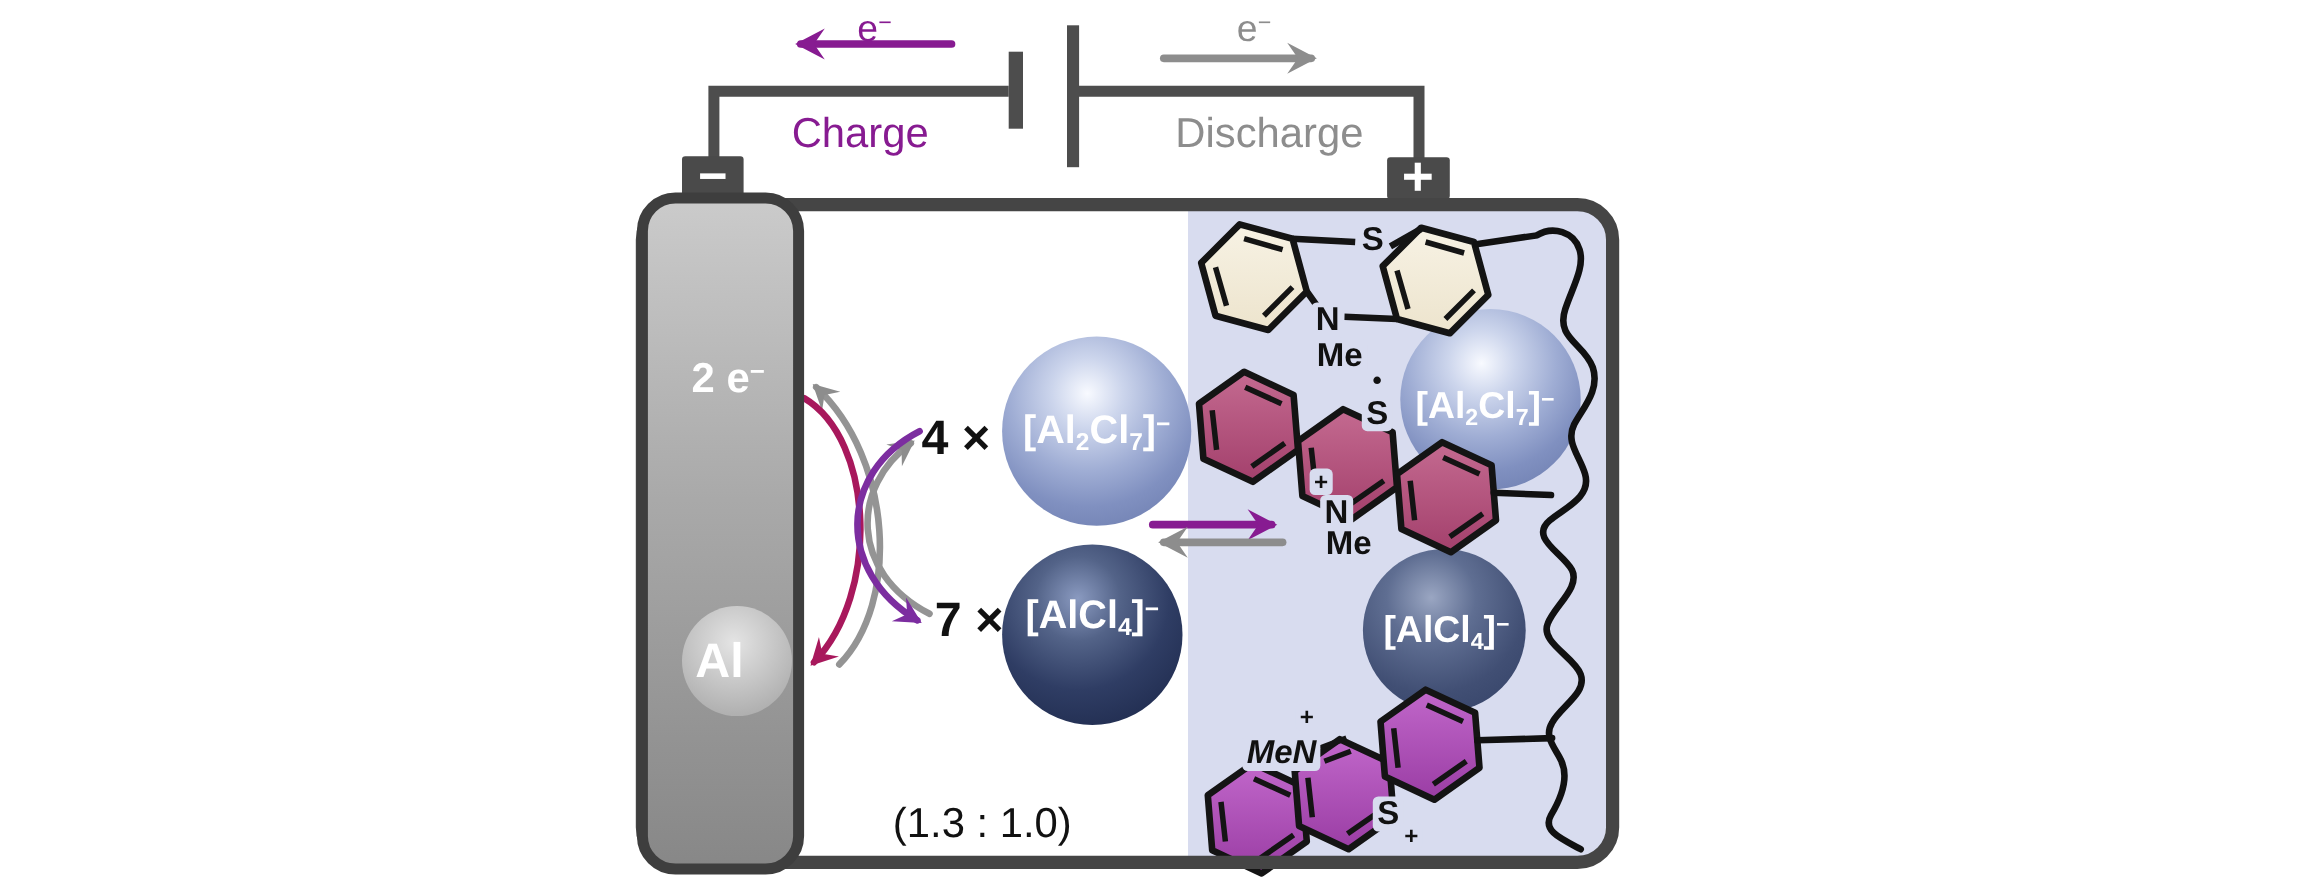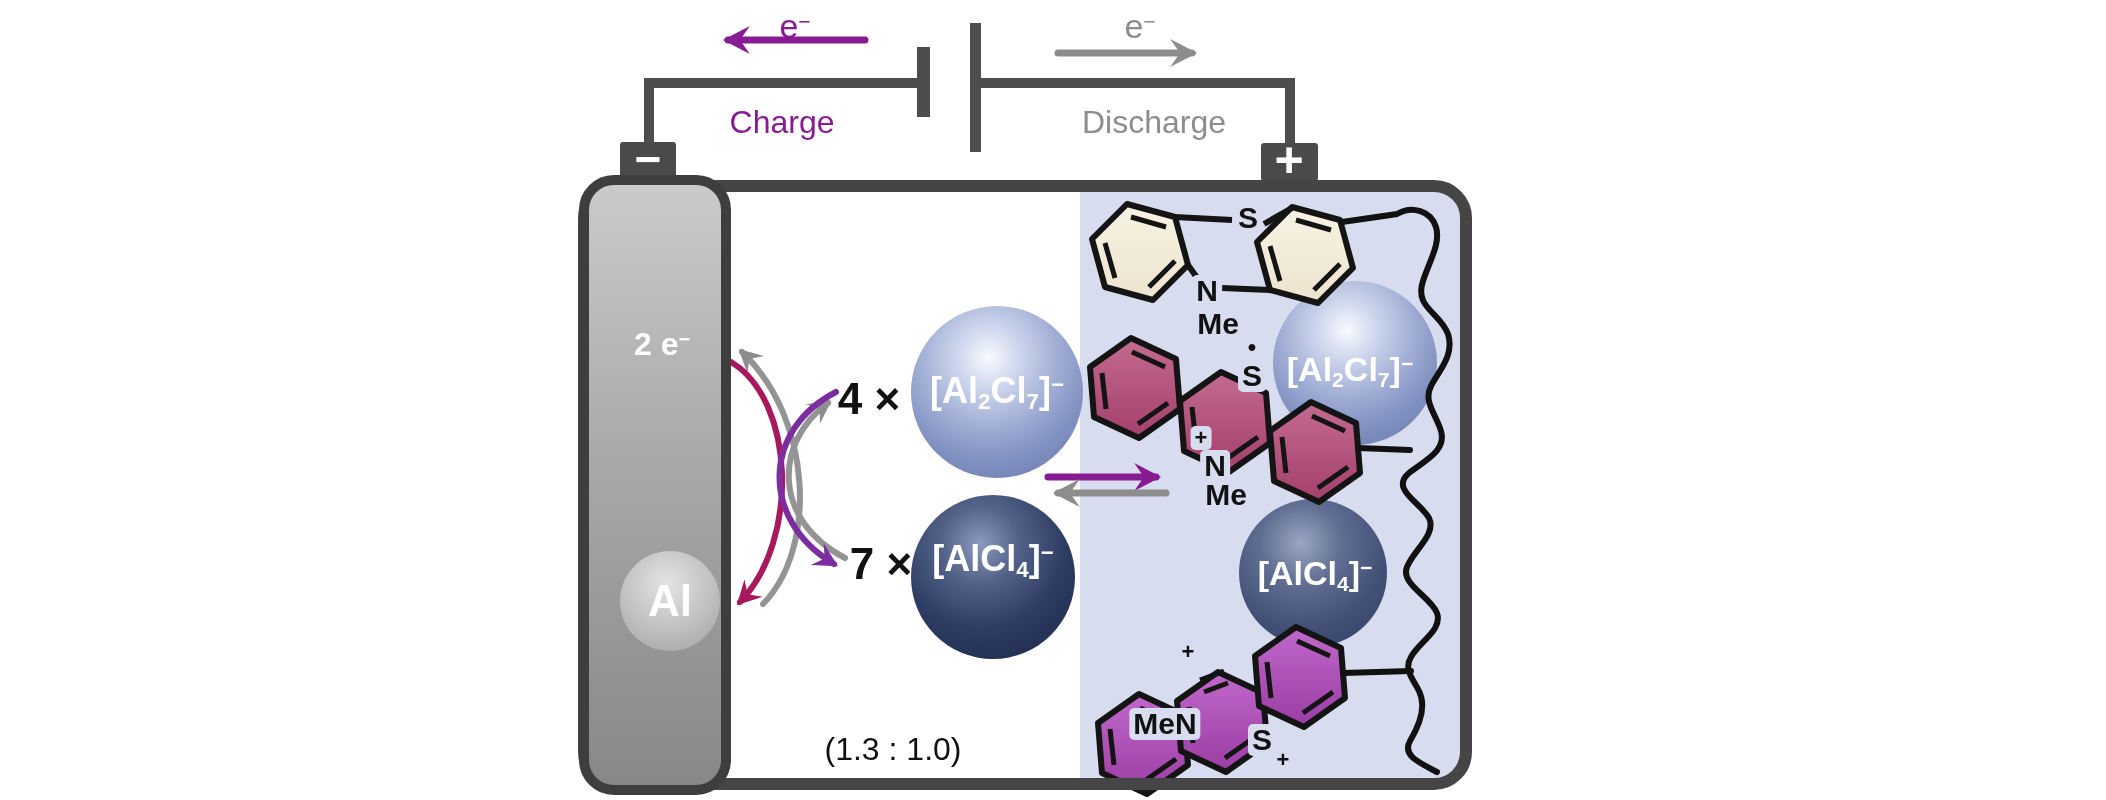--- a/index.html
+++ b/index.html
@@ -9,21 +9,21 @@
   .t{position:absolute;transform:translate(-50%,-50%);white-space:nowrap;line-height:1;
      font-family:"Liberation Sans",sans-serif;color:#111;}
   .bold{font-weight:bold;}
   .purple{color:#871b91;}
   .grayc{color:#8d8d8d;}
   .white{color:#ffffff;}
   .halo{background:#d8dcef;padding:1px 4px;border-radius:5px;}
   .t sub{font-size:62%;vertical-align:-0.30em;}
   .t sup{font-size:62%;vertical-align:0.45em;}
   .fz50{font-size:50px;} .fz46{font-size:46px;} .fz44{font-size:44px;}
-  .fz38{font-size:32px;} .fz36{font-size:36px;} .fz34{font-size:34px;}
+  .fz38{font-size:38px;} .fz36{font-size:36px;} .fz34{font-size:34px;}
   .fz30{font-size:30px;} .fz24{font-size:24px;}
   .fz22{font-size:22px;}
 </style>
 </head>
 <body>
 
 <div class="canvas">
 
 <svg class="art" width="2106" height="800" viewBox="0 0 2106 800">
   <defs>
@@ -159,21 +159,21 @@
 </svg>
 
 <span class="t purple fz34" style="left:795px;top:26px;"><span>e</span><sup>−</sup></span>
 <span class="t purple fz38" style="left:782px;top:122px;">Charge</span>
 <span class="t grayc fz34" style="left:1140px;top:26px;"><span>e</span><sup>−</sup></span>
 <span class="t grayc fz38" style="left:1122px;top:122px;margin-left:32px;">Discharge</span>
 <span class="t white bold fz46" style="left:648px;top:159px;">−</span>
 <span class="t white bold fz50" style="left:1289px;top:160px;">+</span>
 
 <span class="t white bold fz38" style="left:662px;top:344px;"><span>2 e</span><sup>−</sup></span>
-<span class="t white bold fz44" style="left:670px;top:601px;">Al</span>
+<span class="t white bold fz44" style="left:654px;top:601px;">Al</span>
 
 <span class="t bold fz44" style="left:869px;top:399px;">4 ×</span>
 <span class="t white bold fz36" style="left:997px;top:393px;"><span>[Al</span><sub>2</sub><span>Cl</span><sub>7</sub><span>]</span><sup>−</sup></span>
 <span class="t bold fz44" style="left:881px;top:564px;">7 ×</span>
 <span class="t white bold fz36" style="left:993px;top:561px;"><span>[AlCl</span><sub>4</sub><span>]</span><sup>−</sup></span>
 
 <span class="t fz38" style="left:893px;top:749px;">(1.3 : 1.0)</span>
 
 <span class="t bold fz30 halo" style="left:1248px;top:218px;">S</span>
 <span class="t bold fz30 halo" style="left:1207px;top:291px;">N</span>
@@ -182,17 +182,17 @@
 <span class="t bold fz24" style="left:1252px;top:347px;">•</span>
 <span class="t bold fz30 halo" style="left:1252px;top:376px;">S</span>
 <span class="t bold fz22 halo" style="left:1201px;top:438px;">+</span>
 <span class="t bold fz30 halo" style="left:1215px;top:466px;">N</span>
 <span class="t bold fz30 halo" style="left:1226px;top:495px;">Me</span>
 
 <span class="t white bold fz34" style="left:1350px;top:371px;"><span>[Al</span><sub>2</sub><span>Cl</span><sub>7</sub><span>]</span><sup>−</sup></span>
 <span class="t white bold fz34" style="left:1315px;top:575px;"><span>[AlCl</span><sub>4</sub><span>]</span><sup>−</sup></span>
 
 <span class="t bold fz22 halo" style="left:1188px;top:652px;">+</span>
-<span class="t bold fz30 halo" style="left:1165px;top:724px;">MeN</span>
+<span class="t bold fz30 halo" style="left:1165px;top:685px;font-style:italic;">MeN</span>
 <span class="t bold fz30 halo" style="left:1262px;top:740px;">S</span>
 <span class="t bold fz22 halo" style="left:1283px;top:760px;">+</span>
 
 </div>
 
 </body></html>

